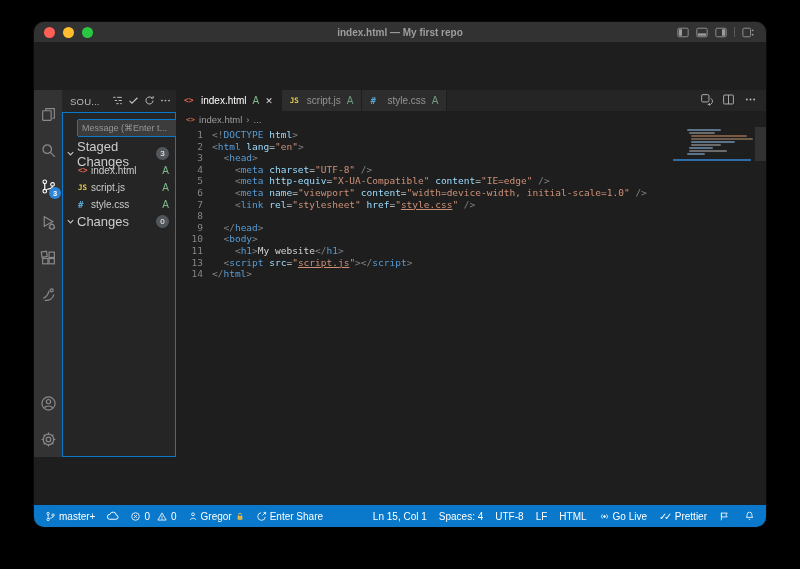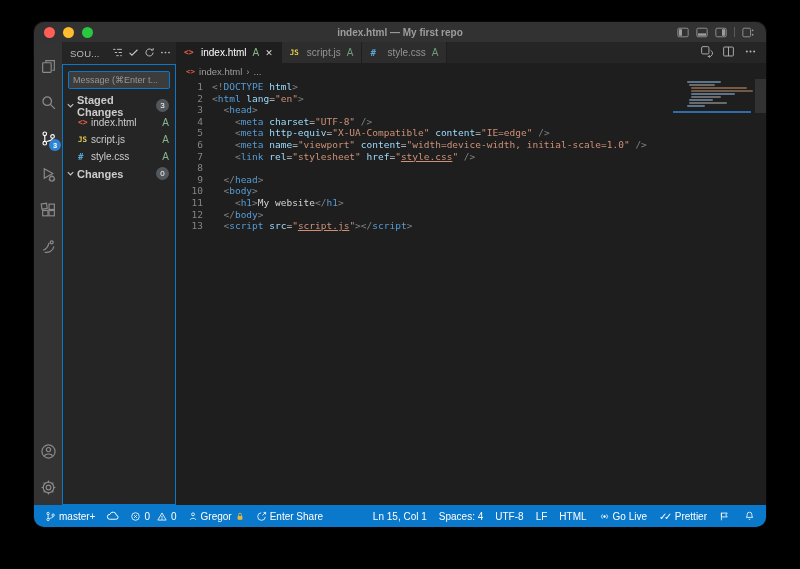--- a/index.html
+++ b/index.html
@@ -1,21 +1,21 @@
 <!DOCTYPE html>
 <html><head>
 <meta charset="utf-8">
 <style>
   * { margin:0; padding:0; box-sizing:border-box; }
   html,body { width:800px; height:569px; }
   body { background:#000; position:relative; font-family:"Liberation Sans",sans-serif; overflow:hidden; }
 
   .window { position:absolute; left:34px; top:22px; width:732px; height:505px;
     background:#1e1e1e; border-radius:10px; overflow:hidden; display:flex; flex-direction:column;
-    box-shadow:0 24px 70px rgba(0,0,0,.9), 0 0 0 1px rgba(255,255,255,.06); }
+    box-shadow:0 24px 70px rgba(0,0,0,.9), 0 0 0 1px rgba(255,255,255,.06);gap:48px; }
 
   
   .titlebar { height:20px; background:#323233; display:flex; align-items:center; position:relative; flex:0 0 auto; }
   .traffic { display:flex; gap:8px; padding-left:10px; z-index:2; }
   .tl { width:11px; height:11px; border-radius:50%; }
   .tl.red{background:#ff5f57}.tl.yellow{background:#febc2e}.tl.green{background:#28c840}
   .win-title { position:absolute; left:0; right:0; text-align:center; font-size:10px; font-weight:700; color:#9d9d9d; }
   .layout-controls { margin-left:auto; display:flex; align-items:center; gap:7px; padding-right:12px; color:#9d9d9d; z-index:2; }
   .layout-controls svg { display:block; }
   .lc-sep { width:1px; height:10px; background:#5a5a5a; }
@@ -29,26 +29,26 @@
   .ab-badge { position:absolute; right:1px; bottom:5px; background:#2c84d6; color:#fff; font-size:7.5px; font-weight:700;
     width:12px; height:12px; border-radius:50%; display:flex; align-items:center; justify-content:center; }
   .ab-spacer { margin-top:auto; }
 
   
   .sidebar { width:114px; background:#252526; display:flex; flex-direction:column; flex:0 0 auto; color:#cccccc; }
   .sb-header { height:22px; display:flex; align-items:center; padding:0 5px 0 8px; flex:0 0 auto; }
   .sb-title { font-size:9.5px; color:#bbbbbb; margin-right:auto; letter-spacing:.2px; }
   .sb-actions { display:flex; align-items:center; gap:5px; color:#c5c5c5; }
   .sb-panel { flex:1; border:1px solid #0a79cc; display:flex; flex-direction:column; padding-top:6px; min-height:0; }
-  .msg-input { margin:0 5px 8px; height:18px; background:#3c3c3c; border:1px solid #0a79cc; border-radius:2px;
+  .msg-input { margin:0 14px 8px; height:18px; background:#3c3c3c; border:1px solid #0a79cc; border-radius:2px;
     color:#cccccc; font-size:9px; padding:0 4px; outline:none; font-family:"Liberation Sans",sans-serif; width:calc(100% - 10px); }
   .msg-input::placeholder { color:#969696; }
   .tree-row { height:17px; display:flex; align-items:center; padding:0 6px 0 3px; flex:0 0 auto; }
   .chev { color:#c5c5c5; display:flex; }
-  .section-label { font-weight:700; font-size:11px; color:#cccccc; margin-left:2px; }
+  .section-label { font-weight:400; font-size:13px; color:#cccccc; margin-left:2px; }
   .count-badge { margin-left:auto; background:#52575c; color:#fff; border-radius:8px; min-width:13px; height:13px;
     font-size:8px; display:flex; align-items:center; justify-content:center; padding:0 3px; }
   .file-row { padding-left:15px; }
   .ficon { width:13px; font-weight:700; font-size:7.5px; flex:0 0 auto; font-family:"DejaVu Sans Mono",monospace; }
   .ficon.html { color:#e8634a; font-size:8px; }
   .ficon.js { color:#e3ce4b; }
   .ficon.css { color:#59a7d4; font-size:9px; }
   .fname { font-size:10px; color:#cccccc; }
   .gstatus { margin-left:auto; color:#81b88b; font-size:10px; }
 
@@ -304,22 +304,22 @@
             <div class="code-line"><span class="ln">2</span><span class="code-text"><span class="tk-p">&lt;</span><span class="tk-tag">html</span><span class="tk-txt"> </span><span class="tk-attr">lang</span><span class="tk-o">=</span><span class="tk-str">"en"</span><span class="tk-p">&gt;</span></span></div>
             <div class="code-line"><span class="ln">3</span><span class="code-text"><span class="tk-txt">  </span><span class="tk-p">&lt;</span><span class="tk-tag">head</span><span class="tk-p">&gt;</span></span></div>
             <div class="code-line"><span class="ln">4</span><span class="code-text"><span class="tk-txt">    </span><span class="tk-p">&lt;</span><span class="tk-tag">meta</span><span class="tk-txt"> </span><span class="tk-attr">charset</span><span class="tk-o">=</span><span class="tk-str">"UTF-8"</span><span class="tk-txt"> </span><span class="tk-p">/&gt;</span></span></div>
             <div class="code-line"><span class="ln">5</span><span class="code-text"><span class="tk-txt">    </span><span class="tk-p">&lt;</span><span class="tk-tag">meta</span><span class="tk-txt"> </span><span class="tk-attr">http-equiv</span><span class="tk-o">=</span><span class="tk-str">"X-UA-Compatible"</span><span class="tk-txt"> </span><span class="tk-attr">content</span><span class="tk-o">=</span><span class="tk-str">"IE=edge"</span><span class="tk-txt"> </span><span class="tk-p">/&gt;</span></span></div>
             <div class="code-line"><span class="ln">6</span><span class="code-text"><span class="tk-txt">    </span><span class="tk-p">&lt;</span><span class="tk-tag">meta</span><span class="tk-txt"> </span><span class="tk-attr">name</span><span class="tk-o">=</span><span class="tk-str">"viewport"</span><span class="tk-txt"> </span><span class="tk-attr">content</span><span class="tk-o">=</span><span class="tk-str">"width=device-width, initial-scale=1.0"</span><span class="tk-txt"> </span><span class="tk-p">/&gt;</span></span></div>
             <div class="code-line"><span class="ln">7</span><span class="code-text"><span class="tk-txt">    </span><span class="tk-p">&lt;</span><span class="tk-tag">link</span><span class="tk-txt"> </span><span class="tk-attr">rel</span><span class="tk-o">=</span><span class="tk-str">"stylesheet"</span><span class="tk-txt"> </span><span class="tk-attr">href</span><span class="tk-o">=</span><span class="tk-str">"</span><span class="tk-lnk">style.css</span><span class="tk-str">"</span><span class="tk-txt"> </span><span class="tk-p">/&gt;</span></span></div>
             <div class="code-line"><span class="ln">8</span></div>
             <div class="code-line"><span class="ln">9</span><span class="code-text"><span class="tk-txt">  </span><span class="tk-p">&lt;/</span><span class="tk-tag">head</span><span class="tk-p">&gt;</span></span></div>
             <div class="code-line"><span class="ln">10</span><span class="code-text"><span class="tk-txt">  </span><span class="tk-p">&lt;</span><span class="tk-tag">body</span><span class="tk-p">&gt;</span></span></div>
             <div class="code-line"><span class="ln">11</span><span class="code-text"><span class="tk-txt">    </span><span class="tk-p">&lt;</span><span class="tk-tag">h1</span><span class="tk-p">&gt;</span><span class="tk-txt">My website</span><span class="tk-p">&lt;/</span><span class="tk-tag">h1</span><span class="tk-p">&gt;</span></span></div>
-            <div class="code-line"><span class="ln">12</span><span class="code-text"><span class="tk-txt">  </span><span class="tk-p">&lt;/</span><span class="tk-tag">body</span><span class="tk-p">&gt;</span></span></div>
             <div class="code-line"><span class="ln">13</span><span class="code-text"><span class="tk-txt">  </span><span class="tk-p">&lt;</span><span class="tk-tag">script</span><span class="tk-txt"> </span><span class="tk-attr">src</span><span class="tk-o">=</span><span class="tk-str">"</span><span class="tk-lnk">script.js</span><span class="tk-str">"</span><span class="tk-p">&gt;</span><span class="tk-p">&lt;/</span><span class="tk-tag">script</span><span class="tk-p">&gt;</span></span></div>
+            <div class="code-line"><span class="ln">14</span><span class="code-text"><span class="tk-p">&lt;/</span><span class="tk-tag">html</span><span class="tk-p">&gt;</span></span></div>
           </div>
         <div class="minimap">
           <div class="mm-bar" style="top:0;left:0;width:34px;background:#5b748c"></div>
           <div class="mm-bar" style="top:3px;left:2px;width:26px;background:#6b6b6b"></div>
           <div class="mm-bar" style="top:6px;left:4px;width:56px;background:#7a5a42"></div>
           <div class="mm-bar" style="top:9px;left:4px;width:62px;background:#6d5a48"></div>
           <div class="mm-bar" style="top:12px;left:4px;width:44px;background:#5b748c"></div>
           <div class="mm-bar" style="top:15px;left:4px;width:30px;background:#6b6b6b"></div>
           <div class="mm-bar" style="top:18px;left:2px;width:24px;background:#5b748c"></div>
           <div class="mm-bar" style="top:21px;left:2px;width:38px;background:#6b6b6b"></div>

